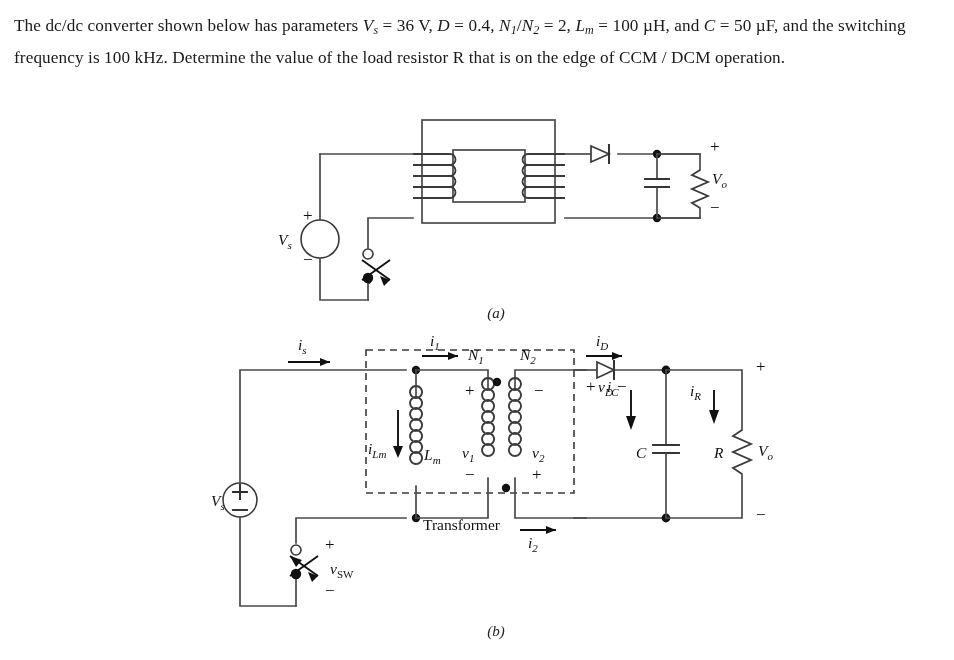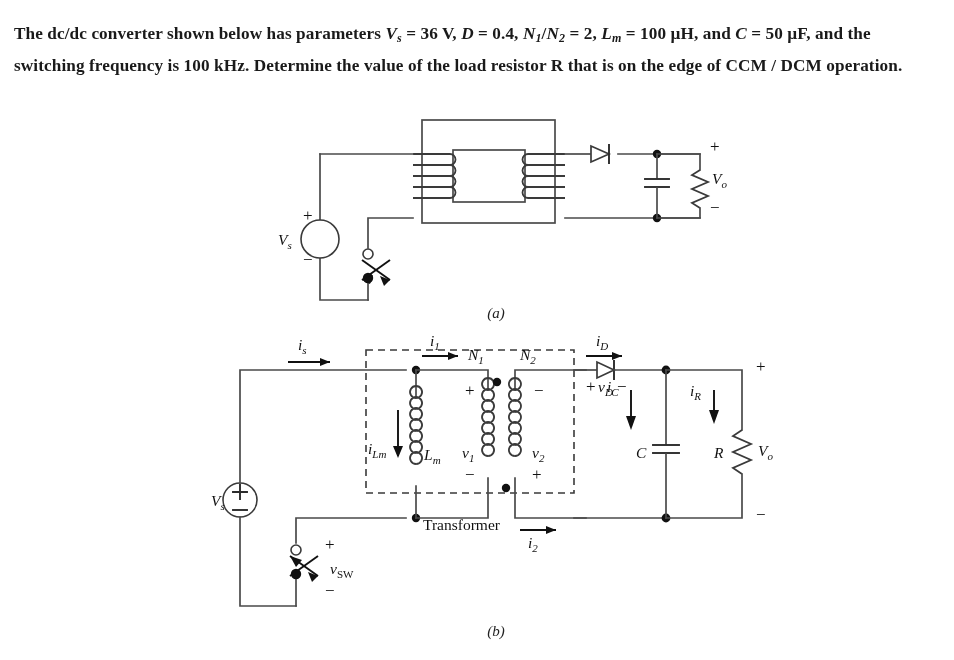--- a/index.html
+++ b/index.html
@@ -1,21 +1,21 @@
 <!DOCTYPE html>
 <html><head>
 <meta charset="utf-8">
 <style>
   html,body{margin:0;padding:0;background:#ffffff;}
   body{width:954px;height:660px;position:relative;overflow:hidden;
        font-family:"Liberation Serif","DejaVu Serif",serif;color:#000;}
 
   #problem-text{
-    position:absolute;left:14px;top:20px;width:926px;
-    font-size:17.2px;line-height:27px;font-weight:700;
+    position:absolute;left:14px;top:12px;width:926px;
+    font-size:17.2px;line-height:27px;font-weight:400;
     letter-spacing:.1px;color:#1a1a1a;
   }
   #problem-text i{font-style:italic;}
   .sub{font-size:.70em;vertical-align:-.28em;font-style:italic;}
 
   #fig-a{position:absolute;left:0;top:108px;width:954px;height:225px;}
   #fig-b{position:absolute;left:0;top:338px;width:954px;height:322px;}
 
   .caption{
     position:absolute;font-style:italic;font-size:15px;color:#222;

